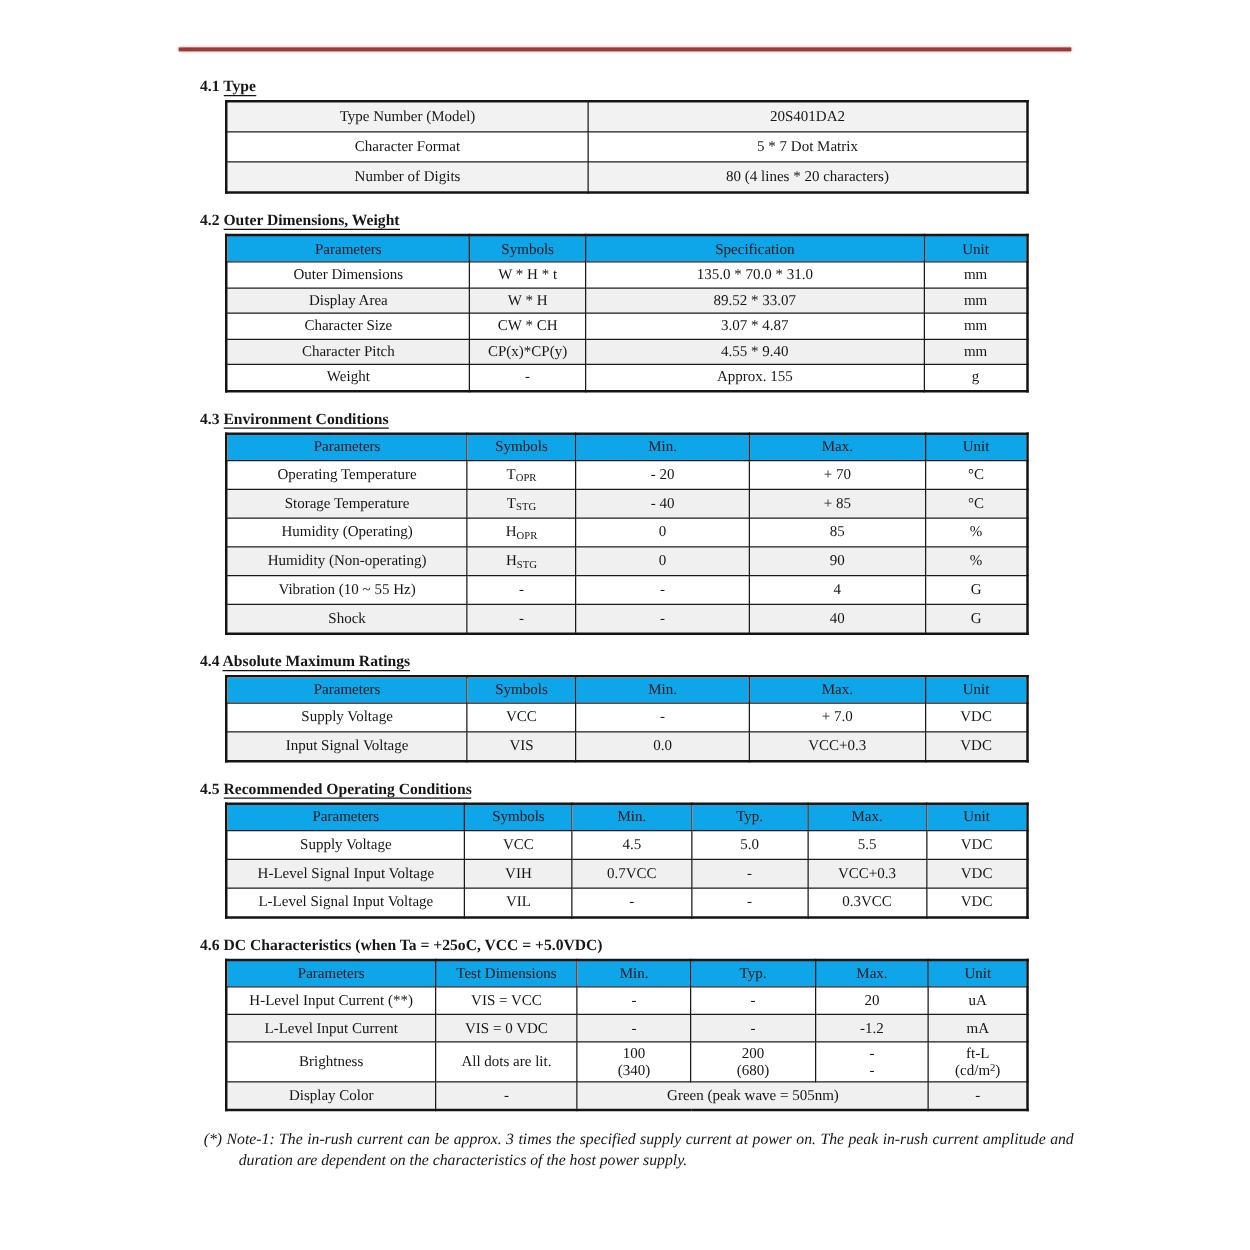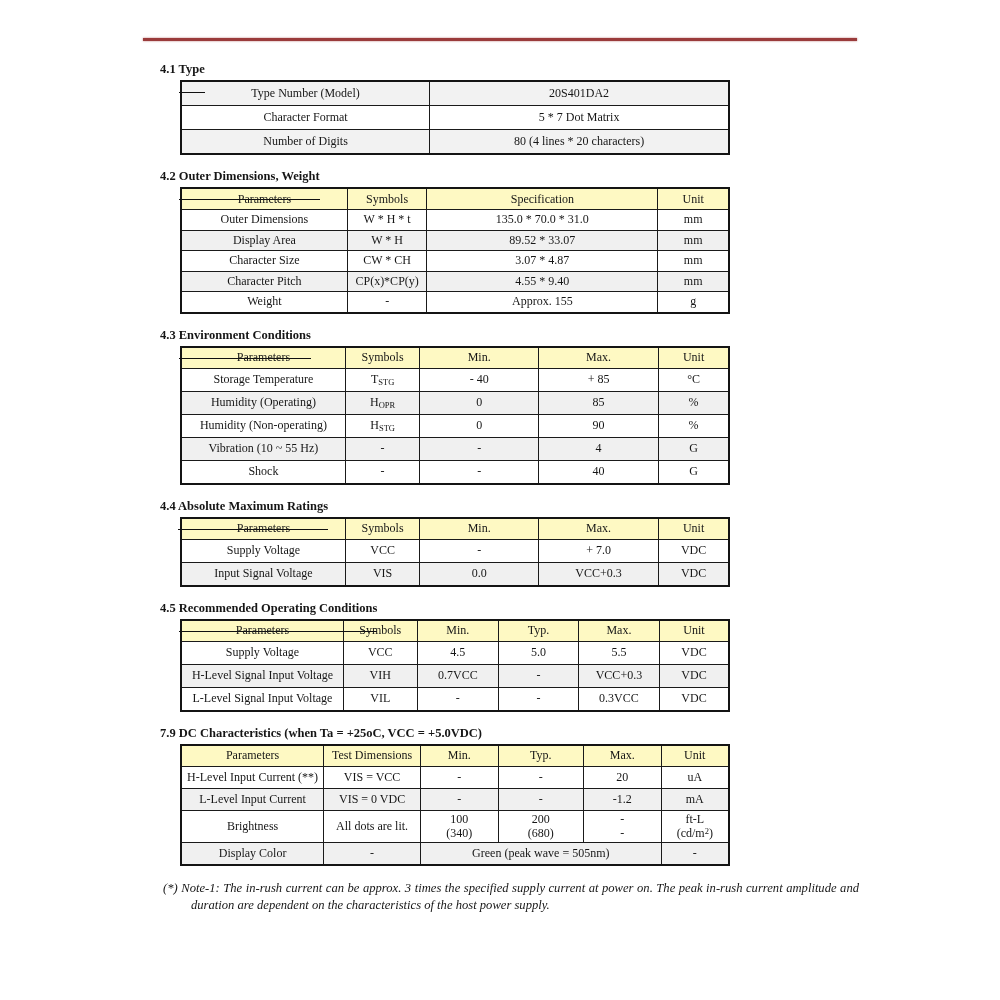--- a/index.html
+++ b/index.html
@@ -30,40 +30,40 @@
     margin-bottom:16px;
   }
   .section{margin-bottom:14px;}
   .sec-heading{
     margin-left:17px;
     margin-bottom:3px;
     font-weight:bold;
     font-size:12.5px;
     white-space:nowrap;
   }
-  .sec-heading .hname{border-bottom:1.6px solid #111;padding-bottom:16px;}
+  .sec-heading .hname{border-bottom:1.6px solid #111;padding-bottom:0;}
   .sec-heading .hname.no-u{border-bottom:none;}
   table.tbl{
     margin-left:37px;
-    width:550px;
+    width:643px;
     border-collapse:collapse;
     table-layout:fixed;
     font-size:12px;
     border:2px solid #141414;
   }
   .tbl th,.tbl td{
     border:1.4px solid #1a1a1a;
     text-align:center;
     vertical-align:middle;
     padding:1px 3px;
     line-height:1.22;
     font-weight:normal;
     overflow:hidden;
   }
-  .tbl thead th{background:#fef9c3;height:18px;}
+  .tbl thead th{background:#0ea5e9;height:18px;}
   .tbl tbody tr:nth-child(even) td{background:#f0f0f0;}
   .sec-s41 tbody tr:nth-child(odd) td{background:#f2f2f2;}
   .sec-s41 tbody tr:nth-child(even) td{background:#fff;}
   .sec-s41 td{height:21px;}
   .sec-s42 td{height:17.5px;}
   .sec-s43 td{height:20px;}
   .sec-s44 td{height:20px;}
   .sec-s45 td{height:20px;}
   .sec-s46 td{height:19px;}
   sub{font-size:8.5px;vertical-align:-2px;}
@@ -185,20 +185,27 @@
               <tr>
                 <th>Parameters</th>
                 <th>Symbols</th>
                 <th>Min.</th>
                 <th>Max.</th>
                 <th>Unit</th>
               </tr>
             </thead>
             <tbody>
               <tr>
+                <td>Operating Temperature</td>
+                <td>T<sub>OPR</sub></td>
+                <td>- 20</td>
+                <td>+ 70</td>
+                <td>°C</td>
+              </tr>
+              <tr>
                 <td>Storage Temperature</td>
                 <td>T<sub>STG</sub></td>
                 <td>- 40</td>
                 <td>+ 85</td>
                 <td>°C</td>
               </tr>
               <tr>
                 <td>Humidity (Operating)</td>
                 <td>H<sub>OPR</sub></td>
                 <td>0</td>
@@ -294,21 +301,21 @@
                 <td>VIL</td>
                 <td>-</td>
                 <td>-</td>
                 <td>0.3VCC</td>
                 <td>VDC</td>
               </tr>
             </tbody>
           </table>
         </div>
         <div class="section sec-s46">
-          <div class="sec-heading"><span class="hnum">7.9</span> <span class="hname no-u">DC Characteristics (when Ta = +25oC, VCC = +5.0VDC)</span></div>
+          <div class="sec-heading"><span class="hnum">4.6</span> <span class="hname no-u">DC Characteristics (when Ta = +25oC, VCC = +5.0VDC)</span></div>
           <table class="tbl sec-s46">
             <thead>
               <tr>
                 <th>Parameters</th>
                 <th>Test Dimensions</th>
                 <th>Min.</th>
                 <th>Typ.</th>
                 <th>Max.</th>
                 <th>Unit</th>
               </tr>

